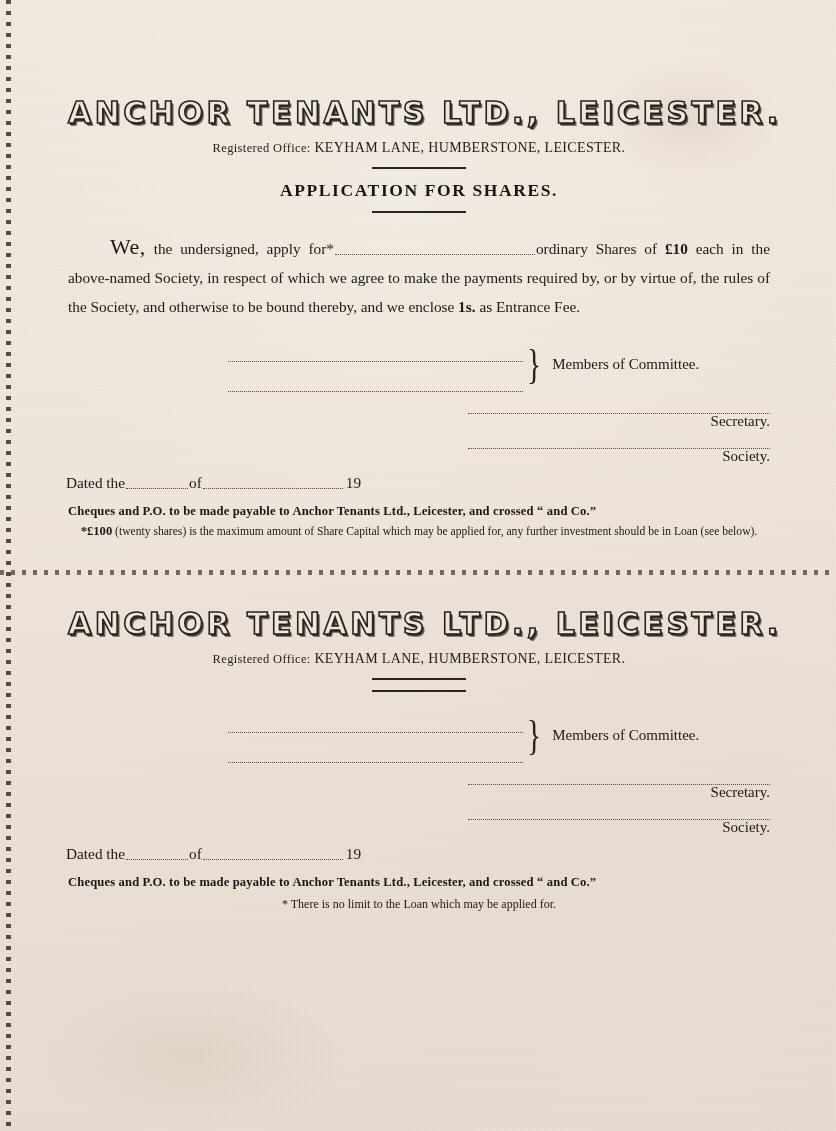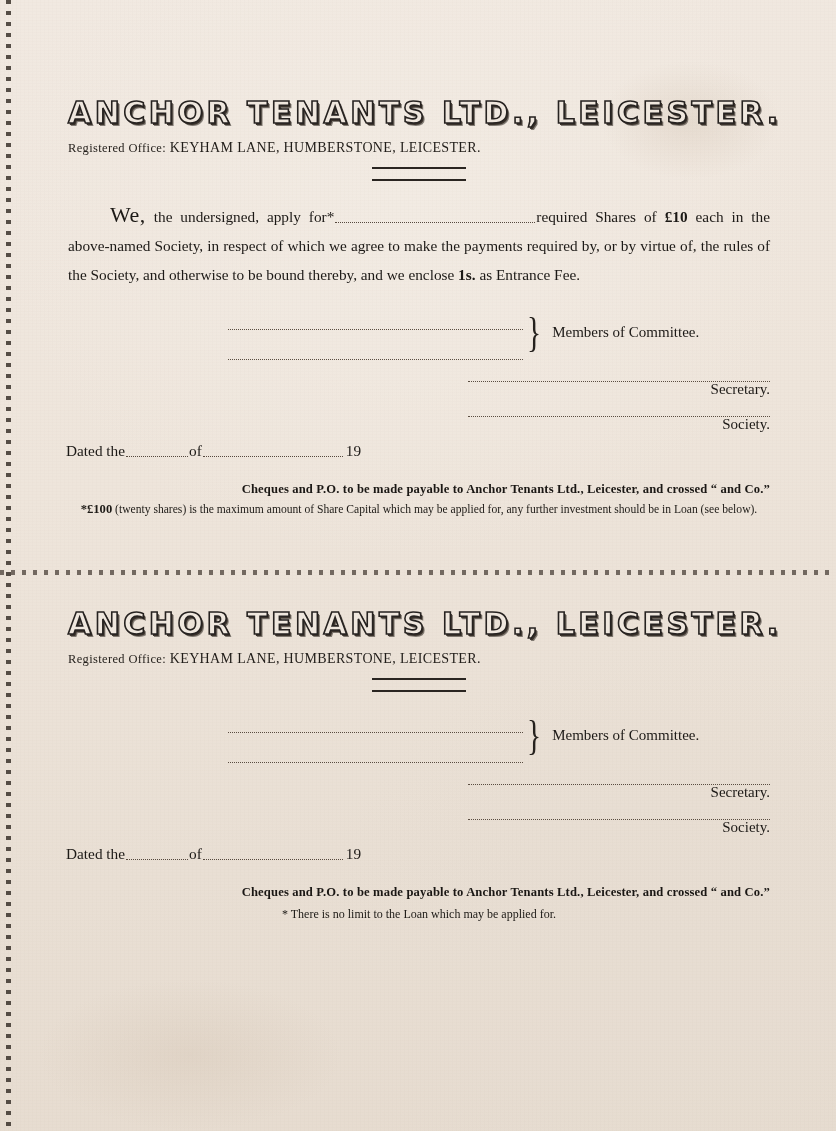--- a/index.html
+++ b/index.html
@@ -86,20 +86,21 @@
     -webkit-text-stroke: 1.6px #262220;
     text-shadow:
        1.5px 1.5px 0 #3b332c,
        2.5px 2.5px 0 rgba(40,34,29,.55);
     white-space: nowrap;
     margin: 0 0 2px 0;
     padding-top: 2px;
   }
 
   .regoffice {
+    text-align: center;
     font-size: 13.5px;
     letter-spacing: .35px;
     margin-top: 12px;
     color: #211d19;
   }
   .regoffice .lbl { font-size: 12.5px; }
   .regoffice .caps { font-size: 14px; }
 
   .rule {
     width: 94px;
@@ -196,25 +197,25 @@
   .dated {
     margin-top: 6px;
     font-size: 15.3px;
     color: #1c1916;
     white-space: nowrap;
   }
   .dated .yr { padding-left: 2px; }
 
   
   .cheques {
-    text-align: right;
+    text-align: left;
     font-weight: 700;
     font-size: 12.6px;
     letter-spacing: .15px;
-    margin-top: 22px;
+    margin-top: 12px;
     color: #1a1714;
   }
   .footnote {
     text-align: center;
     font-size: 11.6px;
     margin-top: 5px;
     color: #1d1a16;
   }
   .footnote .amt { font-weight: 700; font-size: 12.6px; }
   .footnote.loan { font-size: 12px; margin-top: 7px; }
@@ -236,27 +237,28 @@
 
       <div class="headline">ANCHOR TENANTS LTD., LEICESTER.</div>
 
       <div class="regoffice">
         <span class="lbl">Registered Office:</span>
         <span class="caps">KEYHAM LANE, HUMBERSTONE, LEICESTER.</span>
       </div>
 
       <div class="rule"></div>
 
+      <div class="section-title">APPLICATION FOR SHARES.</div>
 
       <div class="rule below"></div>
 
       <div class="body">
         <p>
           <span class="we">We,</span>
-          <span>the undersigned, apply for*</span><span class="blank blank-apply"></span><span>required Shares of</span>
+          <span>the undersigned, apply for*</span><span class="blank blank-apply"></span><span>ordinary Shares of</span>
           <span class="b">£10</span>
           <span>each in the above-named Society, in respect of which we agree to make the payments required by, or by virtue of, the rules of the Society, and otherwise to be bound thereby, and we enclose</span>
           <span class="b">1s.</span>
           <span>as Entrance Fee.</span>
         </p>
       </div>
 
       <div class="sigs">
         <div class="sigrow indent-227" style="height:62px;align-items:center;">
           <div class="cm-group" style="width:100%;">

